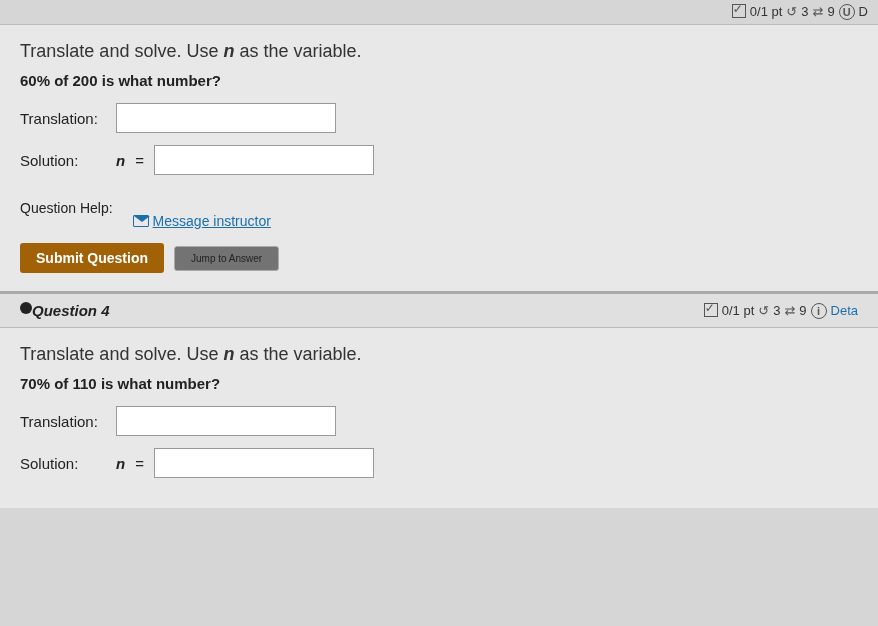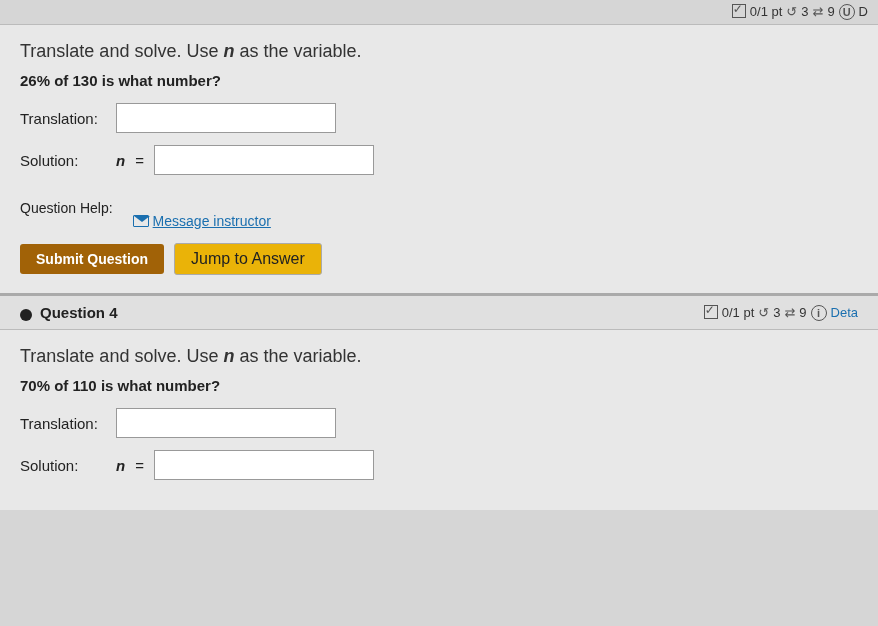--- a/index.html
+++ b/index.html
@@ -36,22 +36,22 @@
       align-items: center;
       padding: 8px 20px;
       background: #e0e0e0;
       border-top: 2px solid #aaa;
     }
 
     .question-title {
       font-weight: bold;
       font-size: 15px;
       display: flex;
-      align-items: flex-end;
-      gap: 8px;
+      align-items: flex-start;
+      font-style: italic;
     }
 
     .bullet-dot {
       width: 12px;
       height: 12px;
       background: #222;
       border-radius: 50%;
       display: inline-block;
     }
 
@@ -149,25 +149,25 @@
       color: #fff;
       border: none;
       padding: 7px 16px;
       font-size: 14px;
       font-weight: bold;
       cursor: pointer;
       border-radius: 3px;
     }
 
     .btn-jump {
-      background: #eab308;
+      background: #737373;
       color: #222;
       border: 1px solid #aaa;
       padding: 6px 16px;
-      font-size: 16px;
+      font-size: 10px;
       cursor: pointer;
       border-radius: 3px;
     }
 
     .divider {
       border: none;
       border-top: 1px solid #aaa;
       margin: 0;
     }
 
@@ -239,21 +239,21 @@
     <span>D</span>
   </div>
 </div>
 
 <div class="question-block">
   <div class="instruction-text">
     <span>Translate and solve. Use</span>
     <em><span>n</span></em>
     <span>as the variable.</span>
   </div>
-  <div class="problem-text">26% of 130 is what number?</div>
+  <div class="problem-text">60% of 200 is what number?</div>
 
   <div class="field-row">
     <span class="field-label">Translation:</span>
     <input class="field-input" type="text" style="">
   </div>
 
   <div class="field-row">
     <span class="field-label">Solution:</span>
     <span class="bold-var">n</span>
     <span>&nbsp;=&nbsp;</span>

